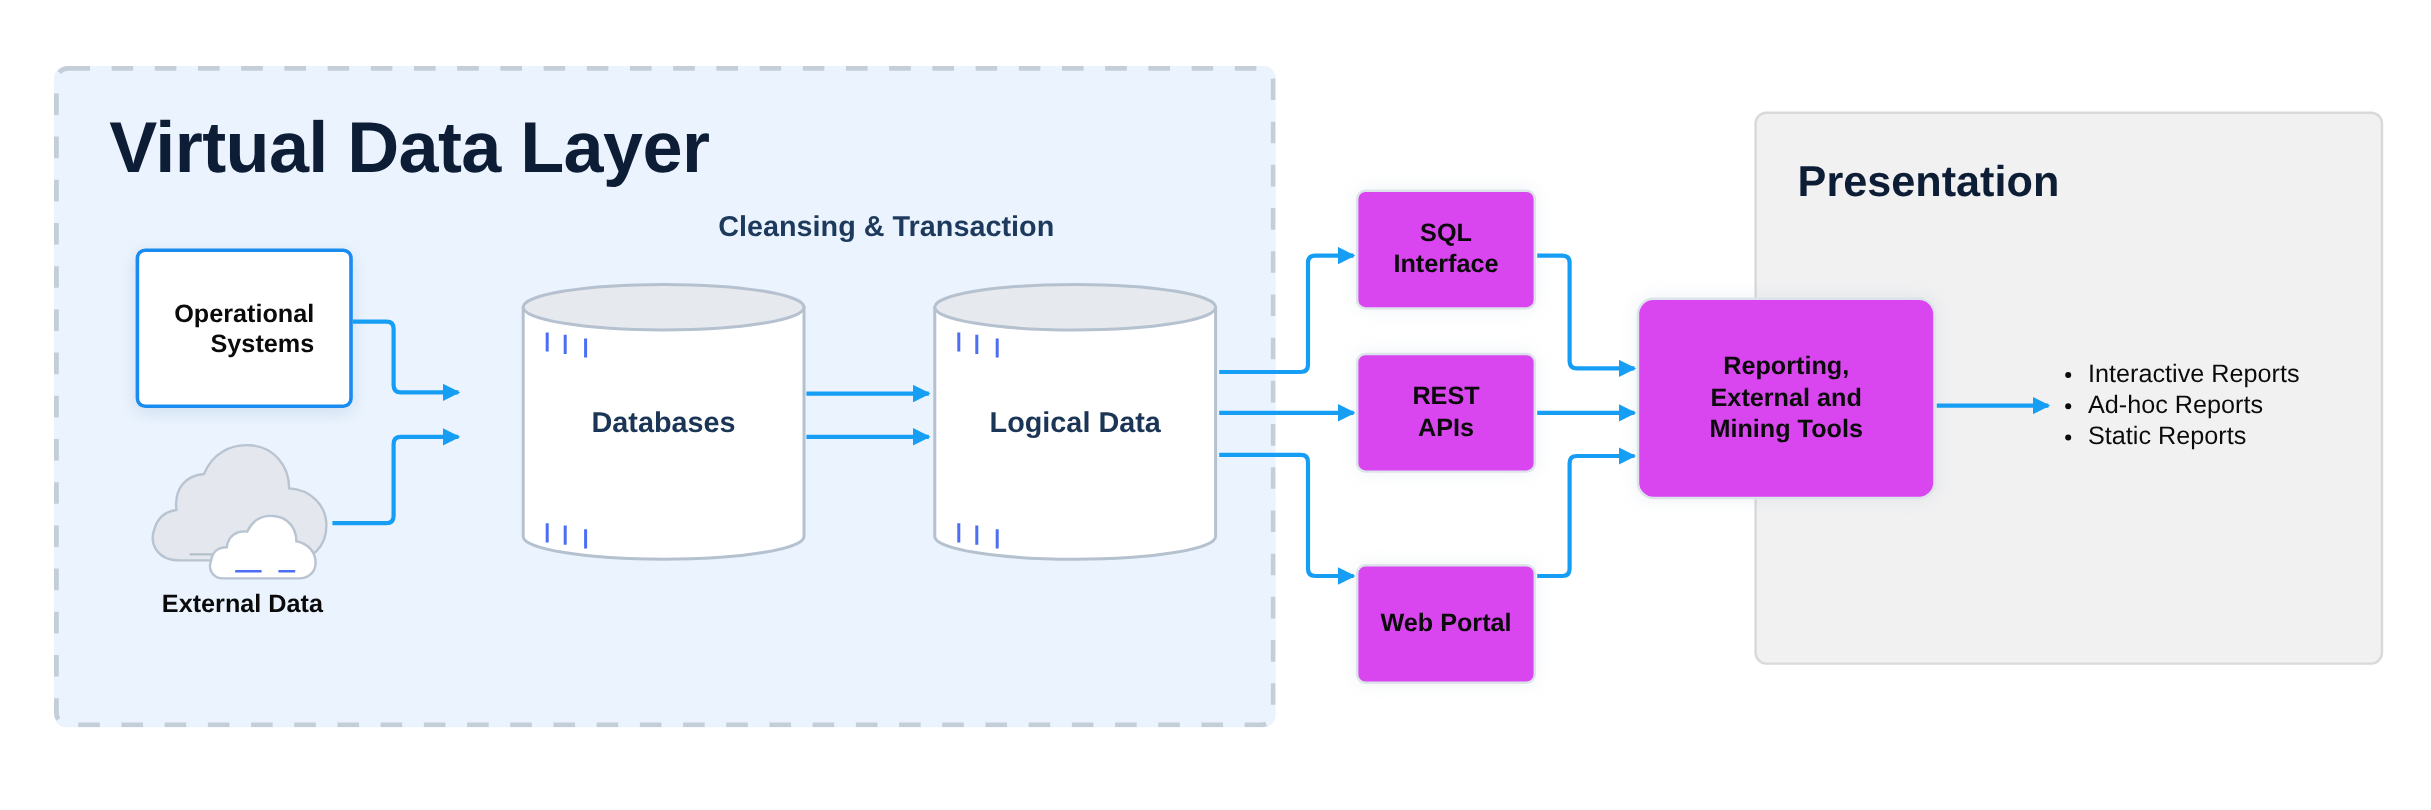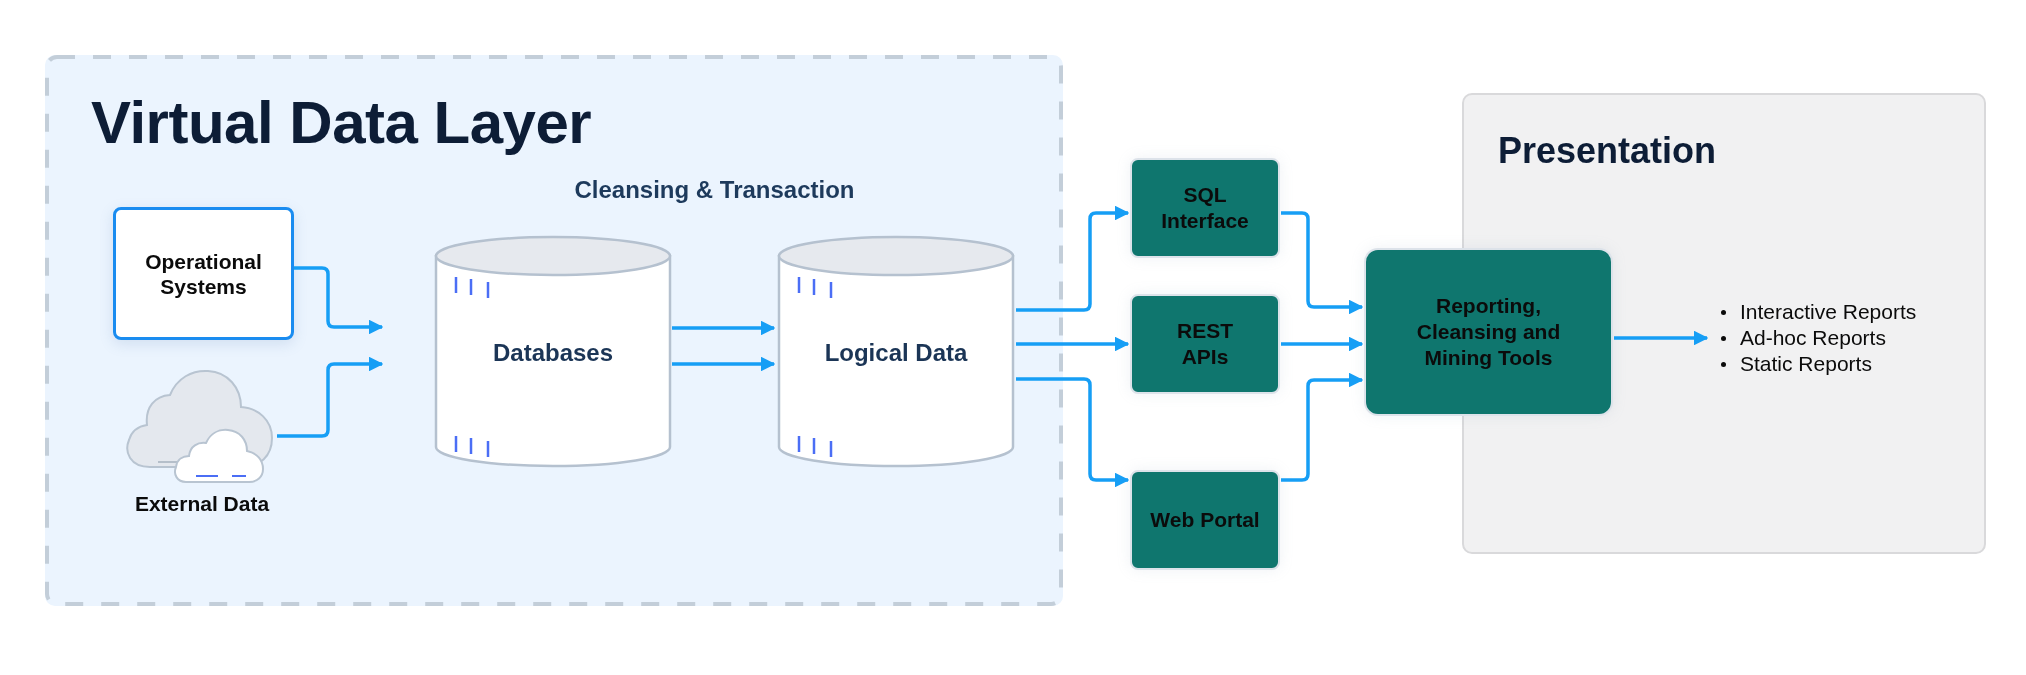--- a/index.html
+++ b/index.html
@@ -3,28 +3,28 @@
 <meta charset="utf-8">
 <style>
   html, body { margin:0; padding:0; background:#ffffff; }
   body { width:2026px; height:675px; position:relative; overflow:hidden;
          font-family:"Liberation Sans", "DejaVu Sans", sans-serif; }
   .abs { position:absolute; }
   .vdl-box { left:45px; top:55px; width:1018px; height:551px; box-sizing:border-box;
              background:#ebf4fe; border-radius:10px; }
   .vdl-border { left:45px; top:55px; width:1018px; height:551px; }
   .vdl-title { left:91px; top:88px; font-size:60px; font-weight:bold; color:#0d1d36; letter-spacing:-0.5px; white-space:nowrap; }
-  .subtitle { left:552px; top:176px; width:325px; text-align:center; font-size:24px; font-weight:bold; color:#1d3a5c; white-space:nowrap; }
+  .subtitle { left:576px; top:176px; width:325px; text-align:center; font-size:24px; font-weight:bold; color:#1d3a5c; white-space:nowrap; }
   .op-box { left:113px; top:207px; width:181px; height:133px; box-sizing:border-box; background:#fff;
             border:3px solid #1a8cf0; border-radius:8px; box-shadow:0 4px 14px rgba(90,130,180,0.18);
-            display:flex; align-items:center; justify-content:center; text-align:center;
+            display:flex; align-items:center; justify-content:center; text-align:right;
             font-size:21px; font-weight:bold; color:#0b0b0b; line-height:25px; }
   .ext-label { left:112px; top:492px; width:180px; text-align:center; font-size:21px; font-weight:bold; color:#0b0b0b; }
   .cyl-label { text-align:center; font-size:24px; font-weight:bold; color:#1b3556; line-height:29px; }
-  .node { background:#0f766e; border:2px solid #dde3ea; border-radius:8px; box-sizing:border-box;
+  .node { background:#d946ef; border:2px solid #dde3ea; border-radius:8px; box-sizing:border-box;
           box-shadow:0 0 14px rgba(150,165,185,0.15);
           display:flex; align-items:center; justify-content:center; text-align:center;
           font-size:21px; font-weight:bold; color:#0b0b0b; line-height:26px; }
   .pres-box { left:1462px; top:93px; width:524px; height:461px; box-sizing:border-box; background:#f1f1f2;
               border:2px solid #d9d9db; border-radius:10px; }
   .pres-title { left:1498px; top:130px; font-size:36px; font-weight:bold; color:#0d1d36; white-space:nowrap; }
   .bullets { left:1718px; top:299px; margin:0; padding:0; list-style:none; font-size:21px; font-weight:normal; color:#0b0b0b; line-height:26px; }
   .bullets li { display:flex; align-items:center; }
   .bullets .dot { width:5px; height:5px; border-radius:50%; background:#0b0b0b; margin-right:14px; margin-left:3px; }
 </style>
@@ -109,21 +109,21 @@
 <div class="abs node" style="left:1130px;top:430px;width:150px;height:100px;margin-top:40px;">
   <div>Web Portal</div>
 </div>
 
 <div class="abs pres-box"></div>
 <div class="abs pres-title">Presentation</div>
 
 <div class="abs node" style="left:1364px;top:248px;width:249px;height:168px;border-radius:14px;">
   <div>
     <div>Reporting,</div>
-    <div>Cleansing and</div>
+    <div>External and</div>
     <div>Mining Tools</div>
   </div>
 </div>
 
 <ul class="abs bullets">
   <li>
       <span class="dot"></span>
       <span>Interactive Reports</span>
     </li>
   <li>

